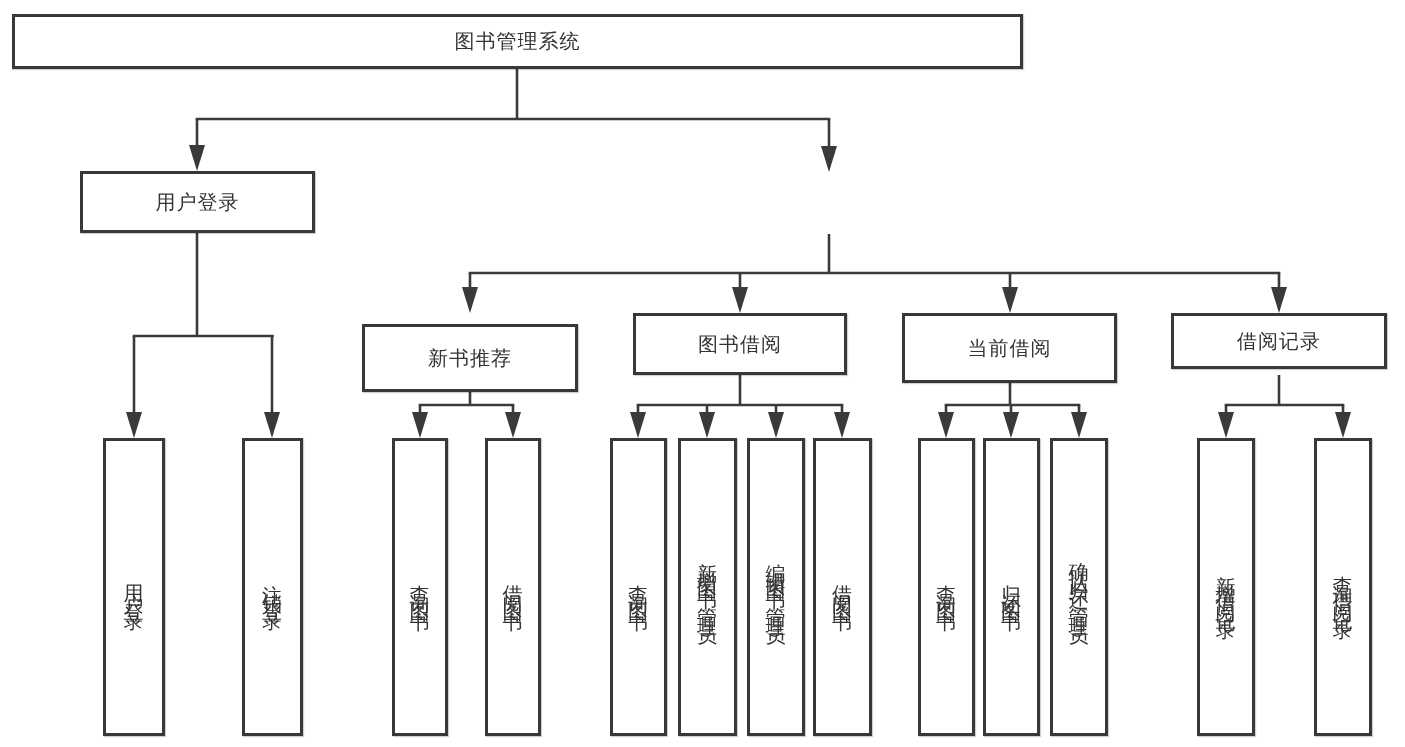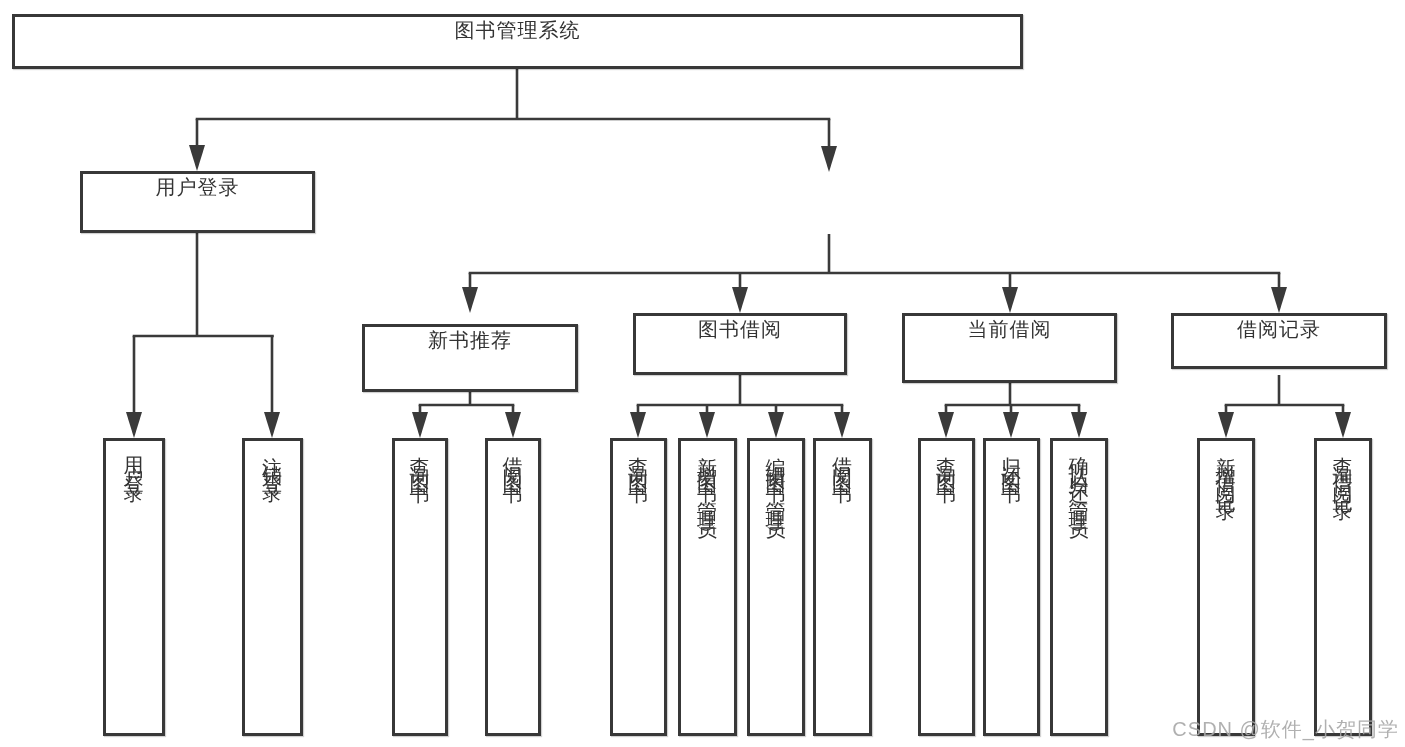--- a/index.html
+++ b/index.html
@@ -19,21 +19,21 @@
     overflow:hidden;
   }
   .wires{position:absolute;left:0;top:0;width:1405px;height:747px;}
   .wires line{stroke:var(--line);stroke-width:2.6;}
   .wires polygon{fill:var(--line);stroke:none;}
   .node{
     position:absolute;
     background:#fff;
     border:3px solid var(--border);
     box-shadow:1px 1px 1px rgba(0,0,0,0.18);
-    display:flex;align-items:flex-start;justify-content:center;
+    display:flex;align-items:center;justify-content:center;
     color:var(--text);
   }
   .node.h span{
     font-size:20px;
     letter-spacing:1px;
     white-space:nowrap;
   }
   .node.v span{
     writing-mode:vertical-rl;
     text-orientation:mixed;
@@ -191,14 +191,13 @@
     <span>确认归还（管理员）</span>
   </div>
 
   <div class="node v" style="left:1197px;top:438px;width:58px;height:298px">
     <span>新增借阅记录</span>
   </div>
   <div class="node v" style="left:1314px;top:438px;width:58px;height:298px">
     <span>查询借阅记录</span>
   </div>
 
-  <div class="watermark">CSDN @软件_小贺同学</div>
 </div>
 
 </body></html>

